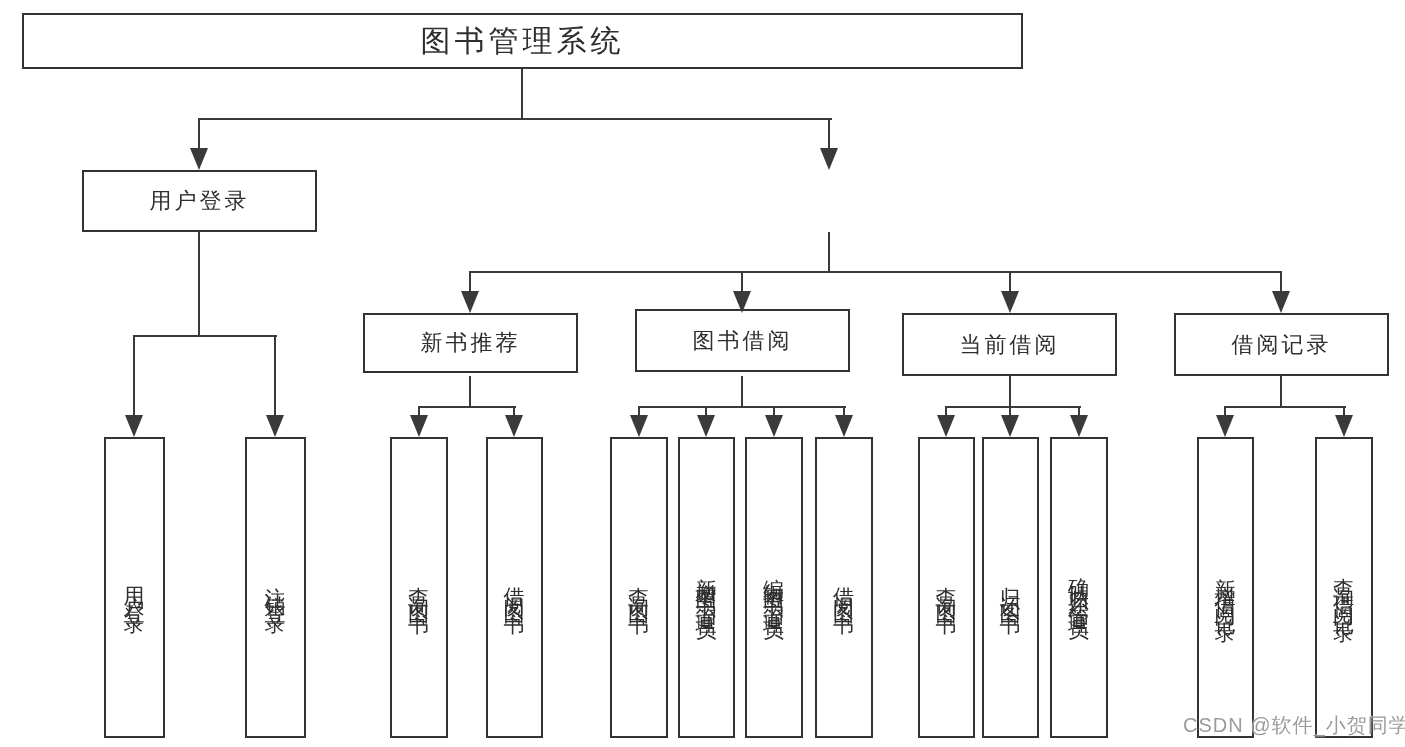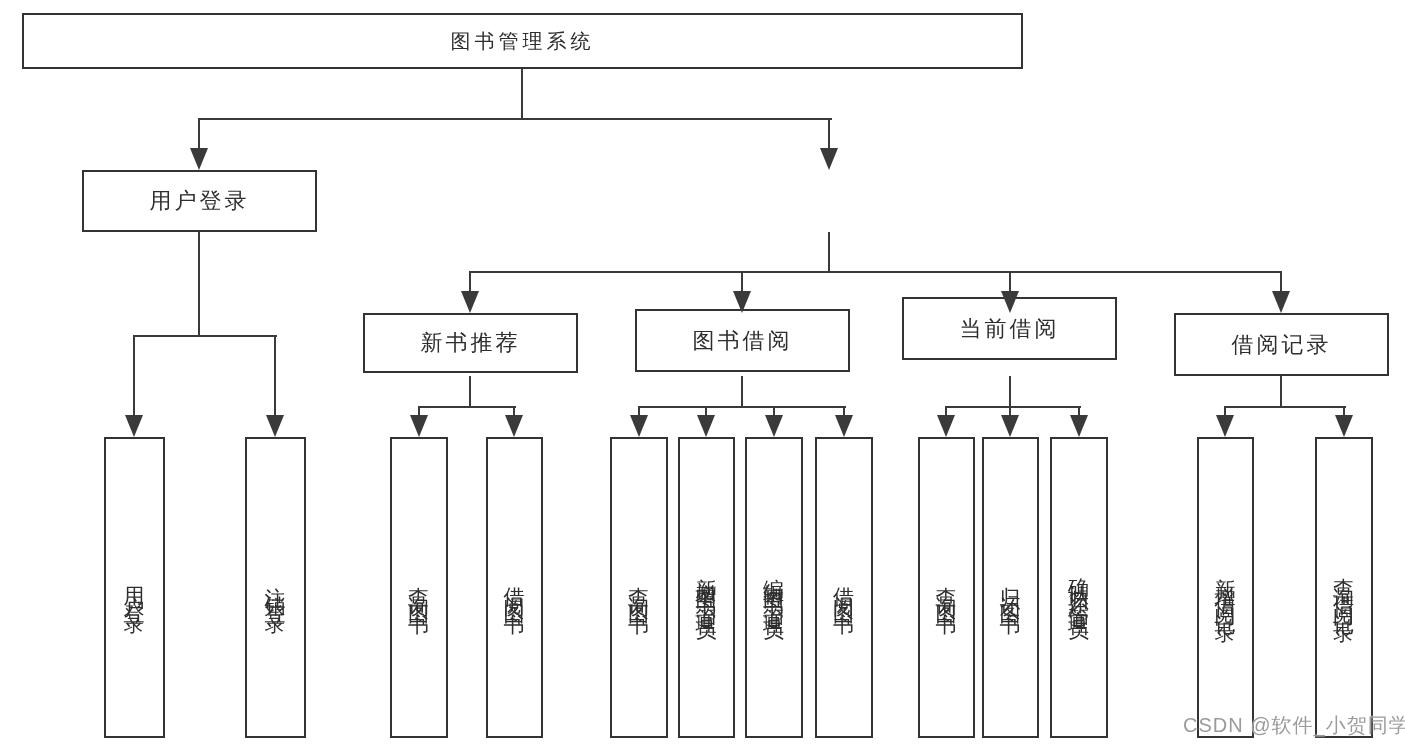--- a/index.html
+++ b/index.html
@@ -8,21 +8,21 @@
     font-family:"Liberation Sans","DejaVu Sans",sans-serif;
     color:#2e2e2e; overflow:hidden;
   }
   .box {
     position:absolute; box-sizing:border-box;
     border:2px solid #333333; background:#ffffff;
     display:flex; align-items:center; justify-content:center;
     z-index:1;
   }
   .hbox span { font-size:22px; letter-spacing:3px; white-space:nowrap; }
-  .rootbox span { font-size:20px; letter-spacing:4px; }
+  .rootbox span { font-size:30px; letter-spacing:4px; }
   .leaf span {
     writing-mode:vertical-rl; font-size:21px; line-height:1;
     letter-spacing:9px; white-space:nowrap;
   }
   .vl { position:absolute; width:2px; background:#3a3a3a; z-index:0; }
   .hl { position:absolute; height:2px; background:#3a3a3a; z-index:0; }
   .arr {
     position:absolute; width:0; height:0; z-index:2;
     border-left:9px solid transparent; border-right:9px solid transparent;
     border-top:22px solid #3a3a3a;
@@ -45,21 +45,21 @@
   <div class="box hbox" style="left:82px;top:170px;width:235px;height:62px">
     <span>用户登录</span>
   </div>
 
   <div class="box hbox" style="left:363px;top:313px;width:215px;height:60px">
     <span>新书推荐</span>
   </div>
   <div class="box hbox" style="left:635px;top:309px;width:215px;height:63px">
     <span>图书借阅</span>
   </div>
-  <div class="box hbox" style="left:902px;top:297px;width:215px;height:63px">
+  <div class="box hbox" style="left:902px;top:313px;width:215px;height:63px">
     <span>当前借阅</span>
   </div>
   <div class="box hbox" style="left:1174px;top:313px;width:215px;height:63px">
     <span>借阅记录</span>
   </div>
 
   <div class="box leaf" style="left:104px;top:437px;width:61px;height:301px">
     <span>用户登录</span>
   </div>
   <div class="box leaf" style="left:245px;top:437px;width:61px;height:301px">

